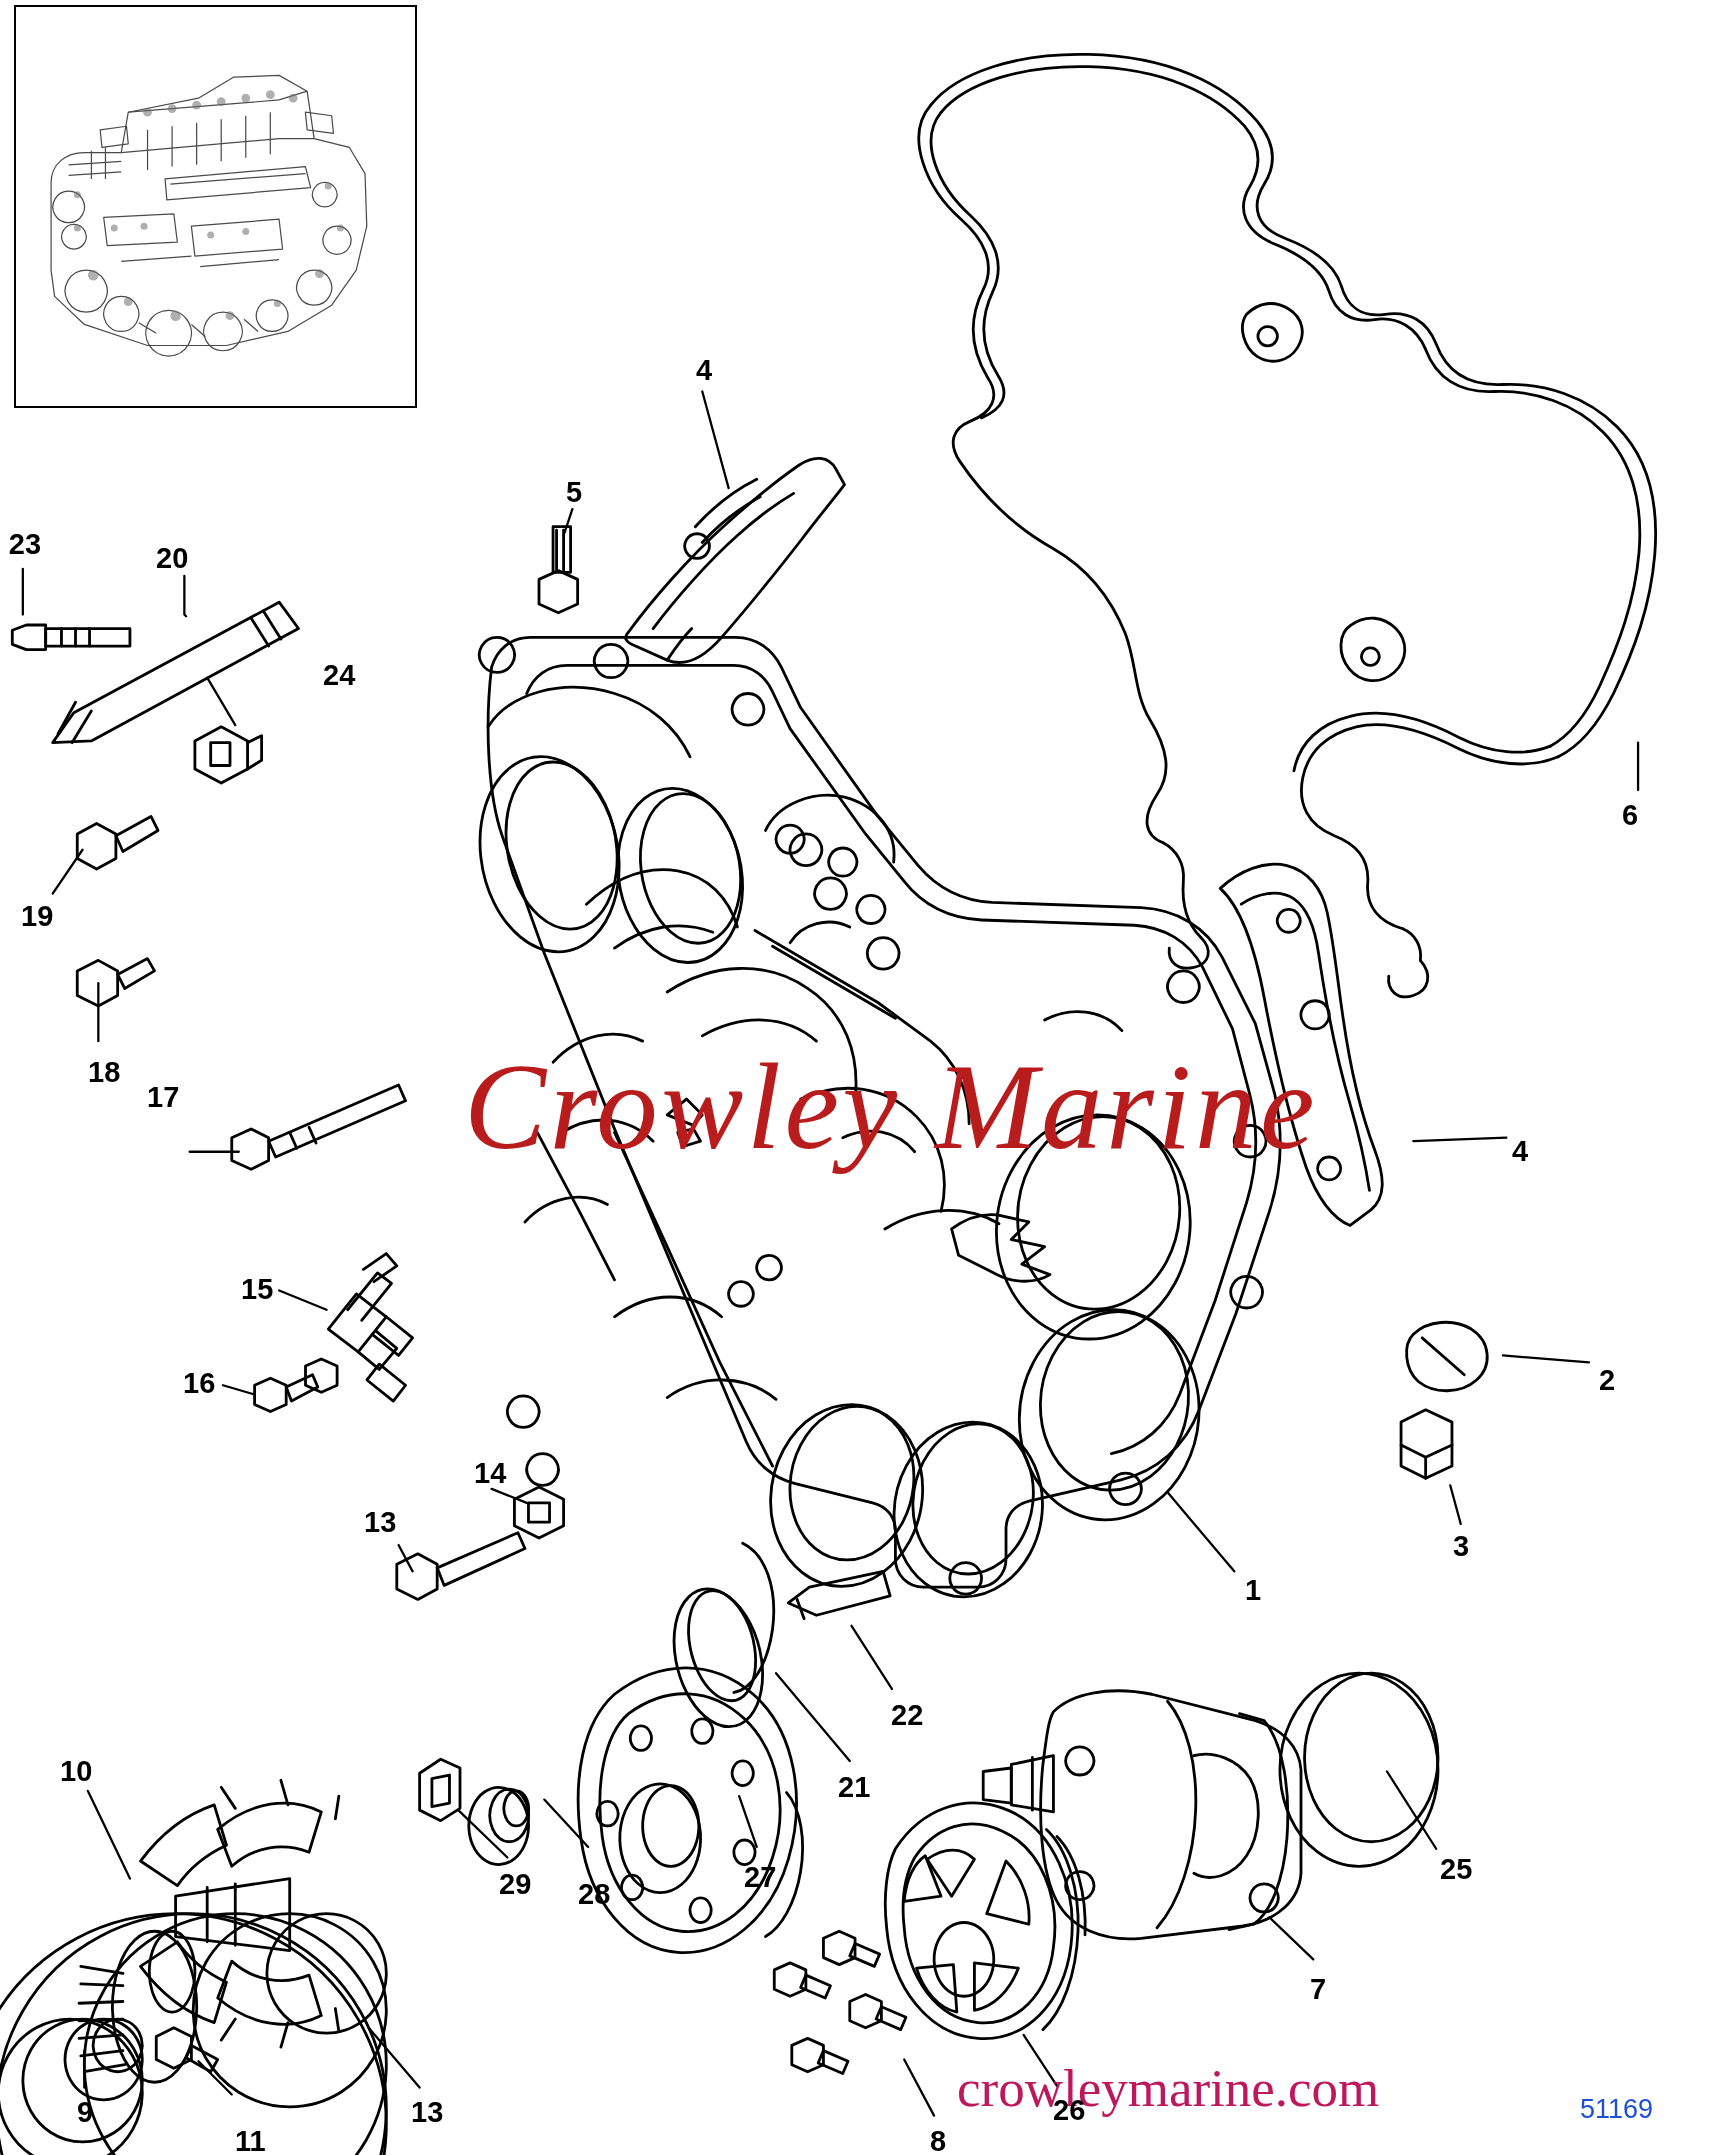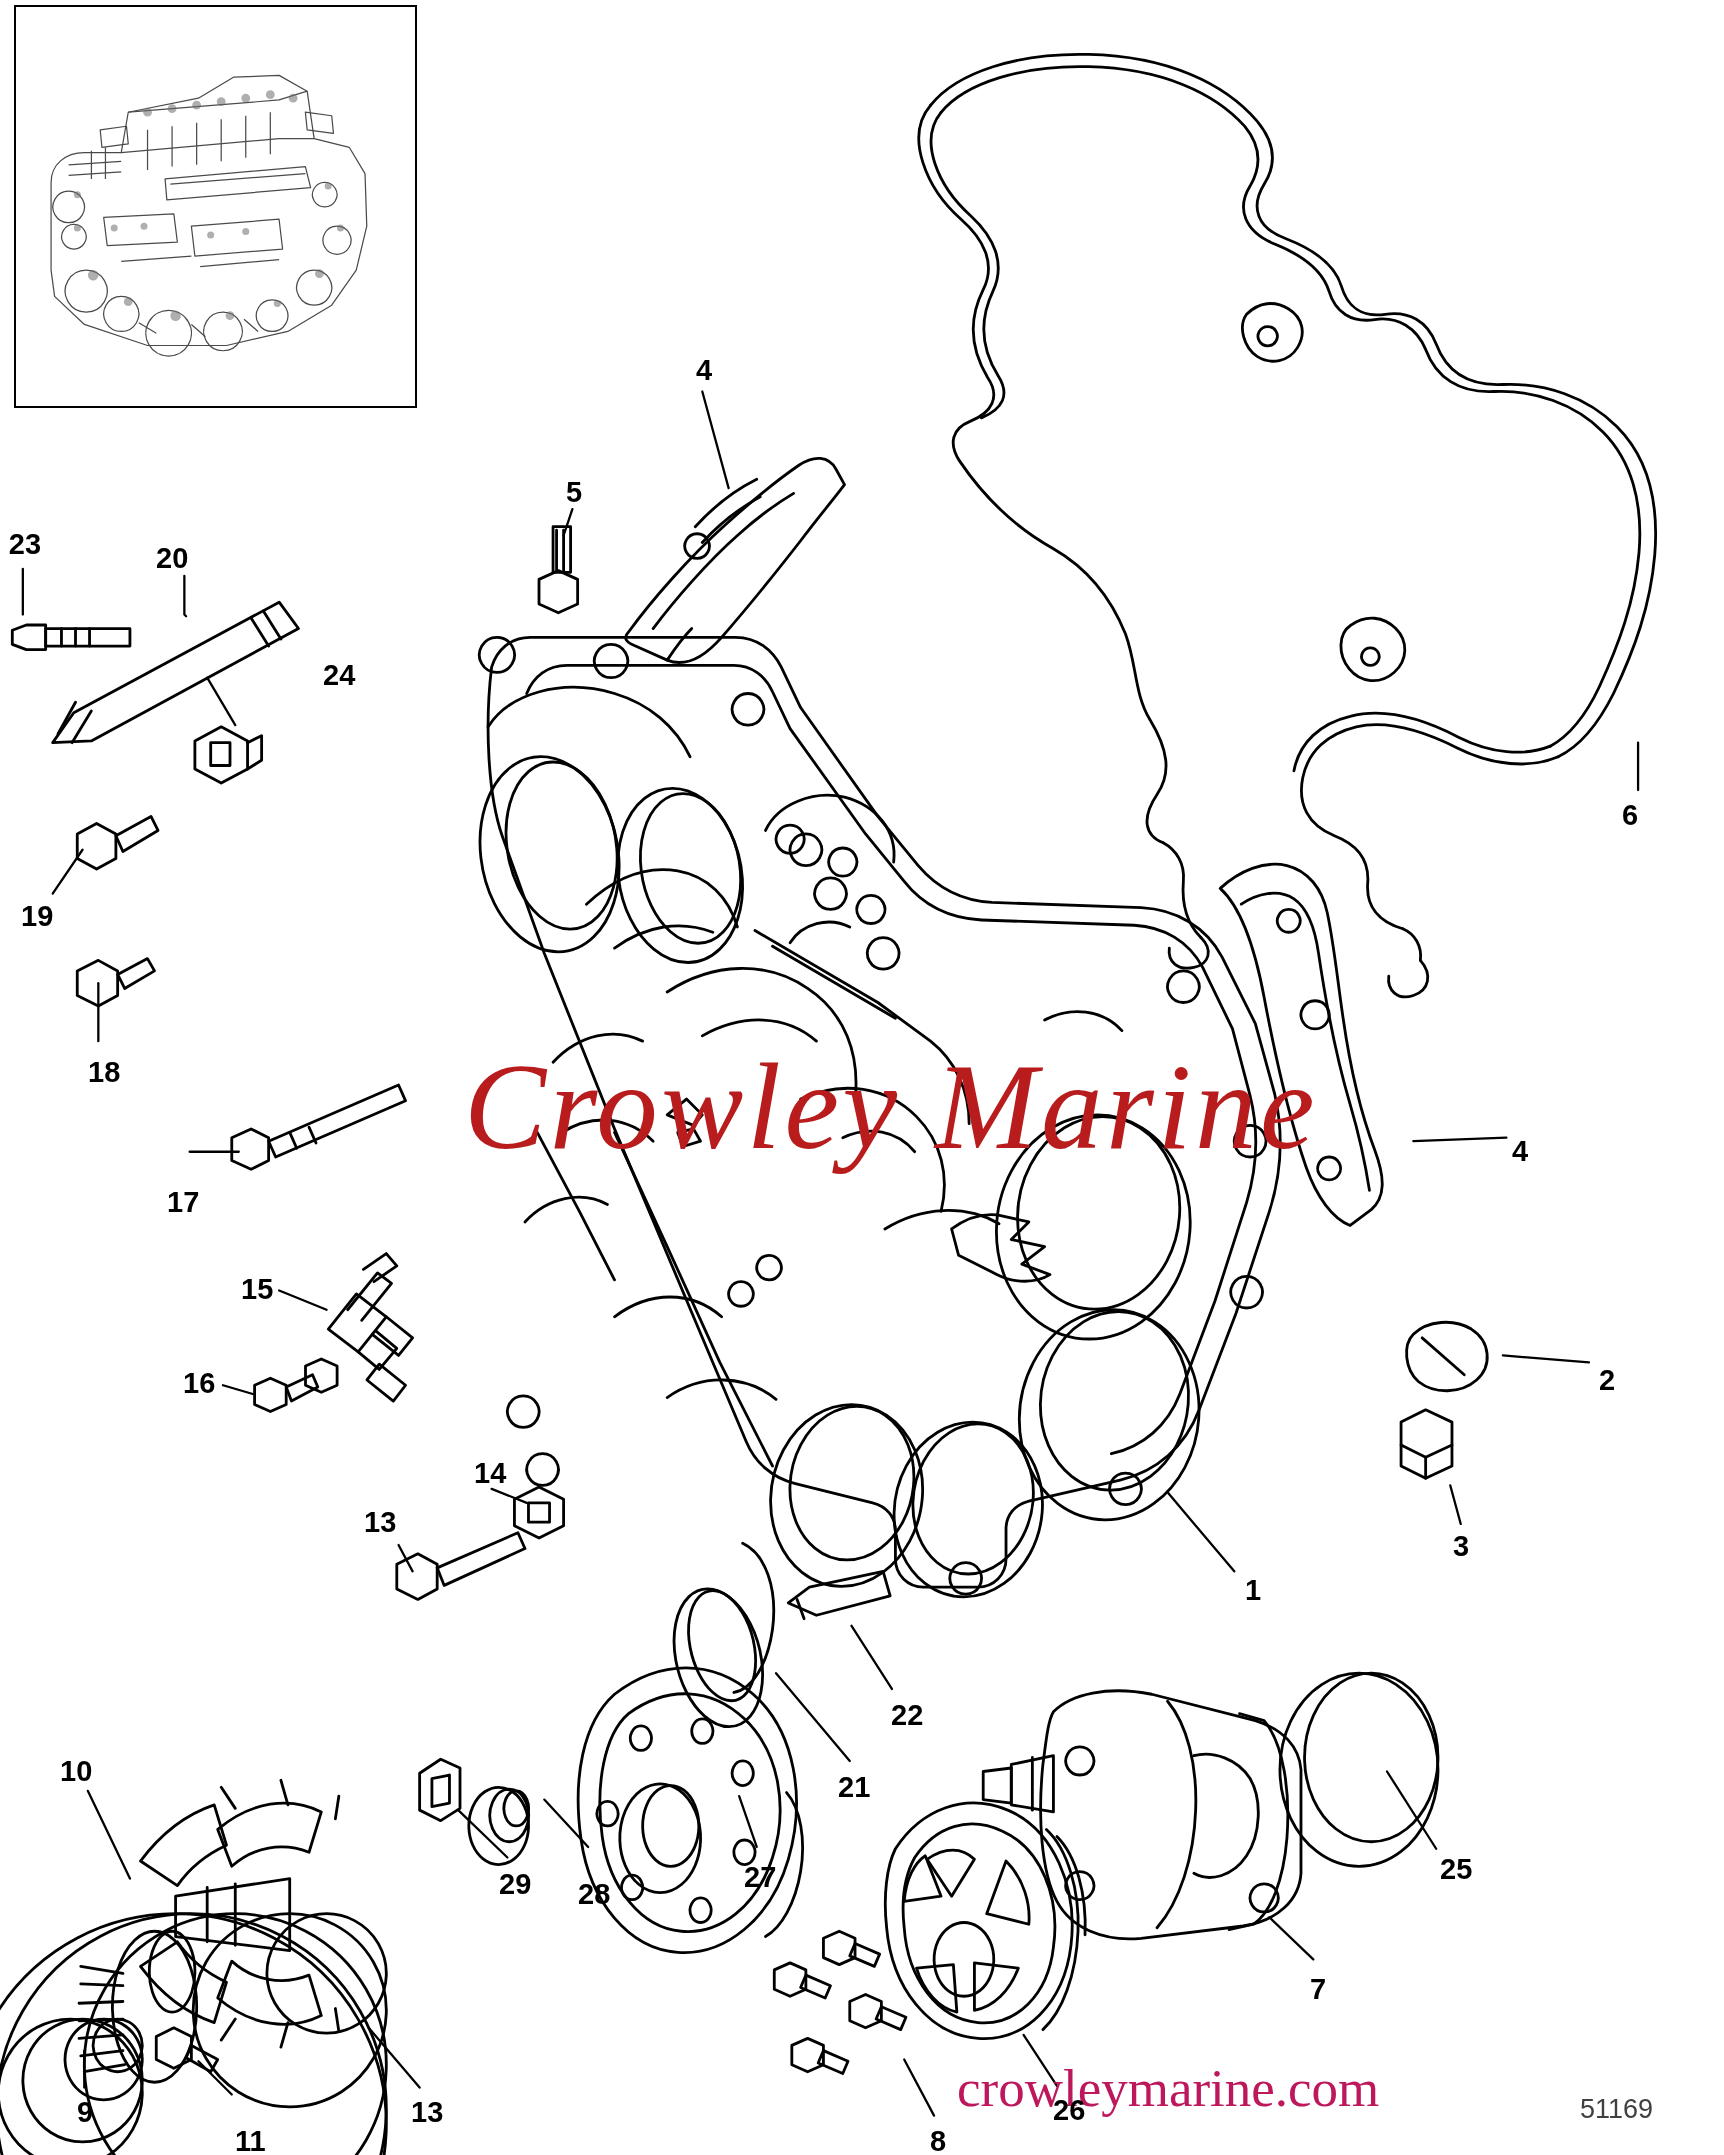--- a/index.html
+++ b/index.html
@@ -52,21 +52,21 @@
     letter-spacing: 0px;
     white-space: nowrap;
     user-select: none;
   }
   .part-number {
     position: absolute;
     left: 1580px;
     top: 2094px;
     font-family: "Liberation Sans", sans-serif;
     font-size: 27px;
-    color: #404040;
+    color: #1d4ed8;
     white-space: nowrap;
   }
   .thumb-box {
     position: absolute;
     left: 14px;
     top: 5.3px;
     width: 399px;
     height: 399px;
     border: 2.6px solid #000000;
     background: #ffffff;
@@ -534,21 +534,21 @@
   <div class="watermark-diag">Crowley Marine</div>
   <div class="watermark-bottom">crowleymarine.com</div>
   <div class="part-number">51169</div>
 
   <div id="callout-layer">
       <div class="callout" style="left: 8.8px; top: 530px;">23</div>
       <div class="callout" style="left: 156px; top: 544px;">20</div>
       <div class="callout" style="left: 323px; top: 661px; text-align: center;">24</div>
       <div class="callout" style="left: 21px; top: 902px;">19</div>
       <div class="callout" style="left: 88px; top: 1058px;">18</div>
-      <div class="callout" style="left: 147px; top: 1188px; margin-left: 20px;">17</div>
+      <div class="callout" style="left: 147px; top: 1083px;">17</div>
       <div class="callout" style="left: 241px; top: 1275px;">15</div>
       <div class="callout" style="left: 183px; top: 1369px;">16</div>
       <div class="callout" style="left: 364px; top: 1508px;">13</div>
       <div class="callout" style="left: 474px; top: 1459px;">14</div>
       <div class="callout" style="left: 60px; top: 1757px;">10</div>
       <div class="callout" style="left: 77px; top: 2098px;">9</div>
       <div class="callout" style="left: 235px; top: 2111px; margin-top: 16px;">11</div>
       <div class="callout" style="left: 411px; top: 2098px;">13</div>
       <div class="callout" style="left: 499px; top: 1870px;">29</div>
       <div class="callout" style="left: 578px; top: 1863px; margin-top: 17px;">28</div>

